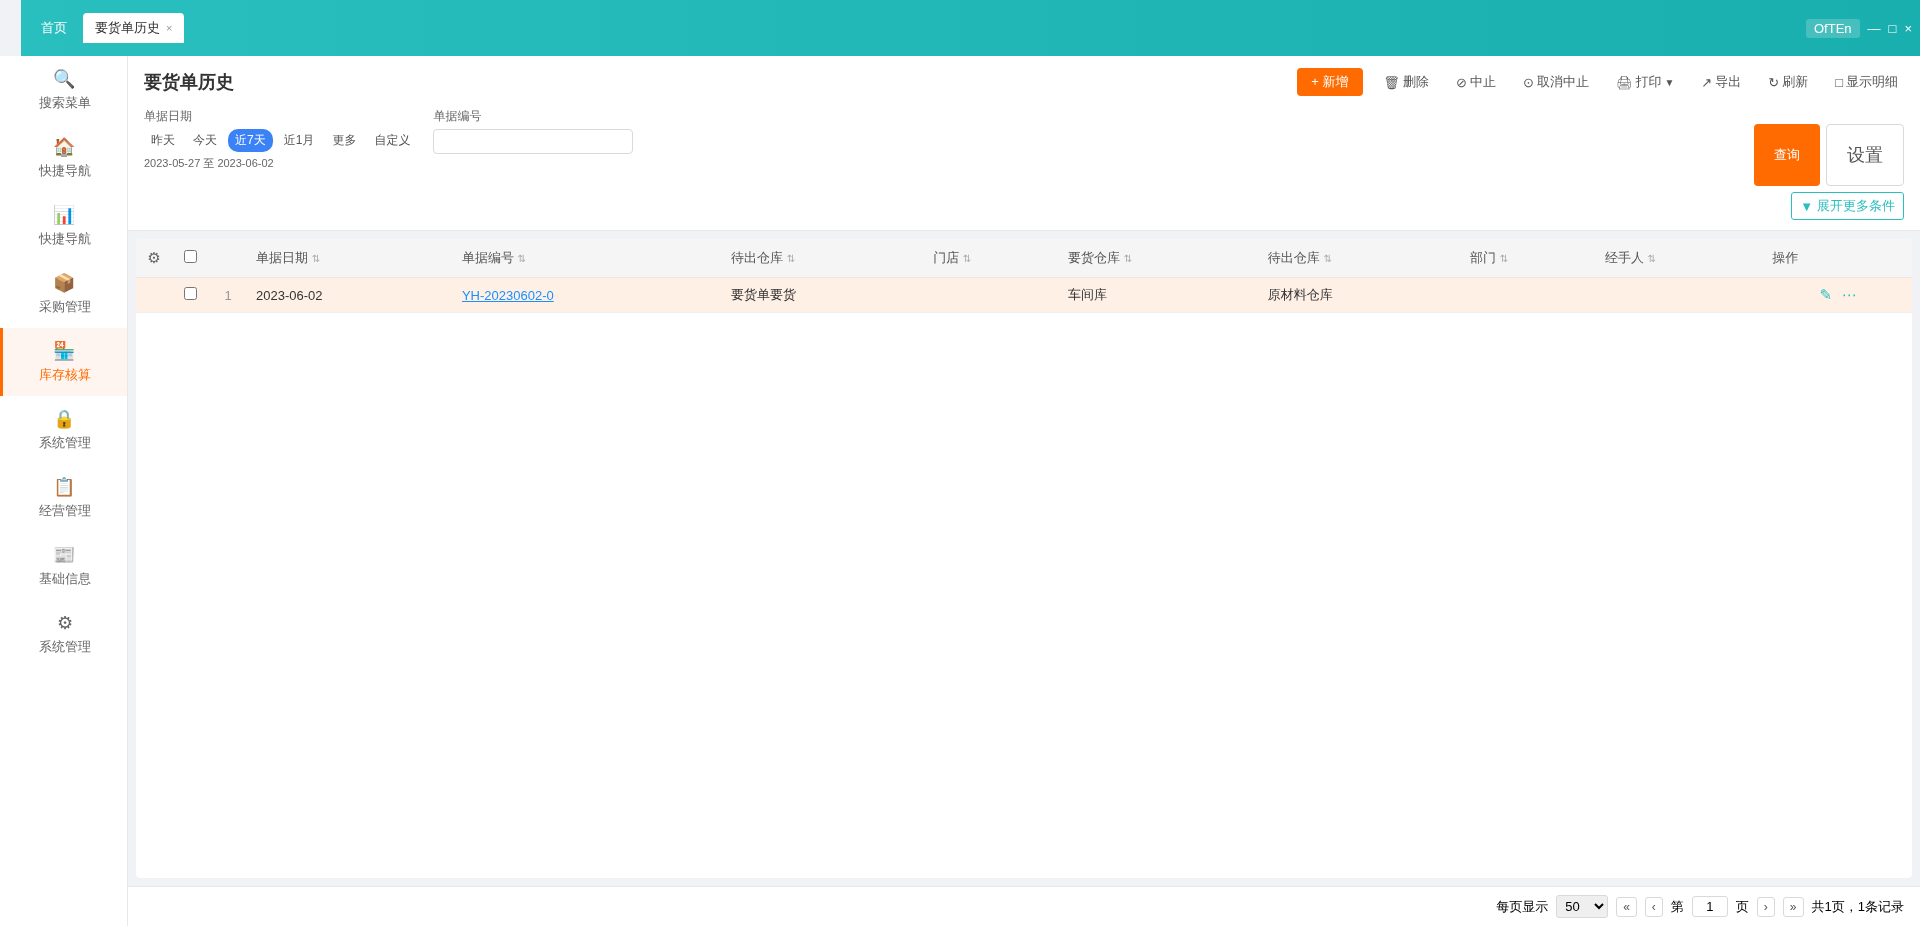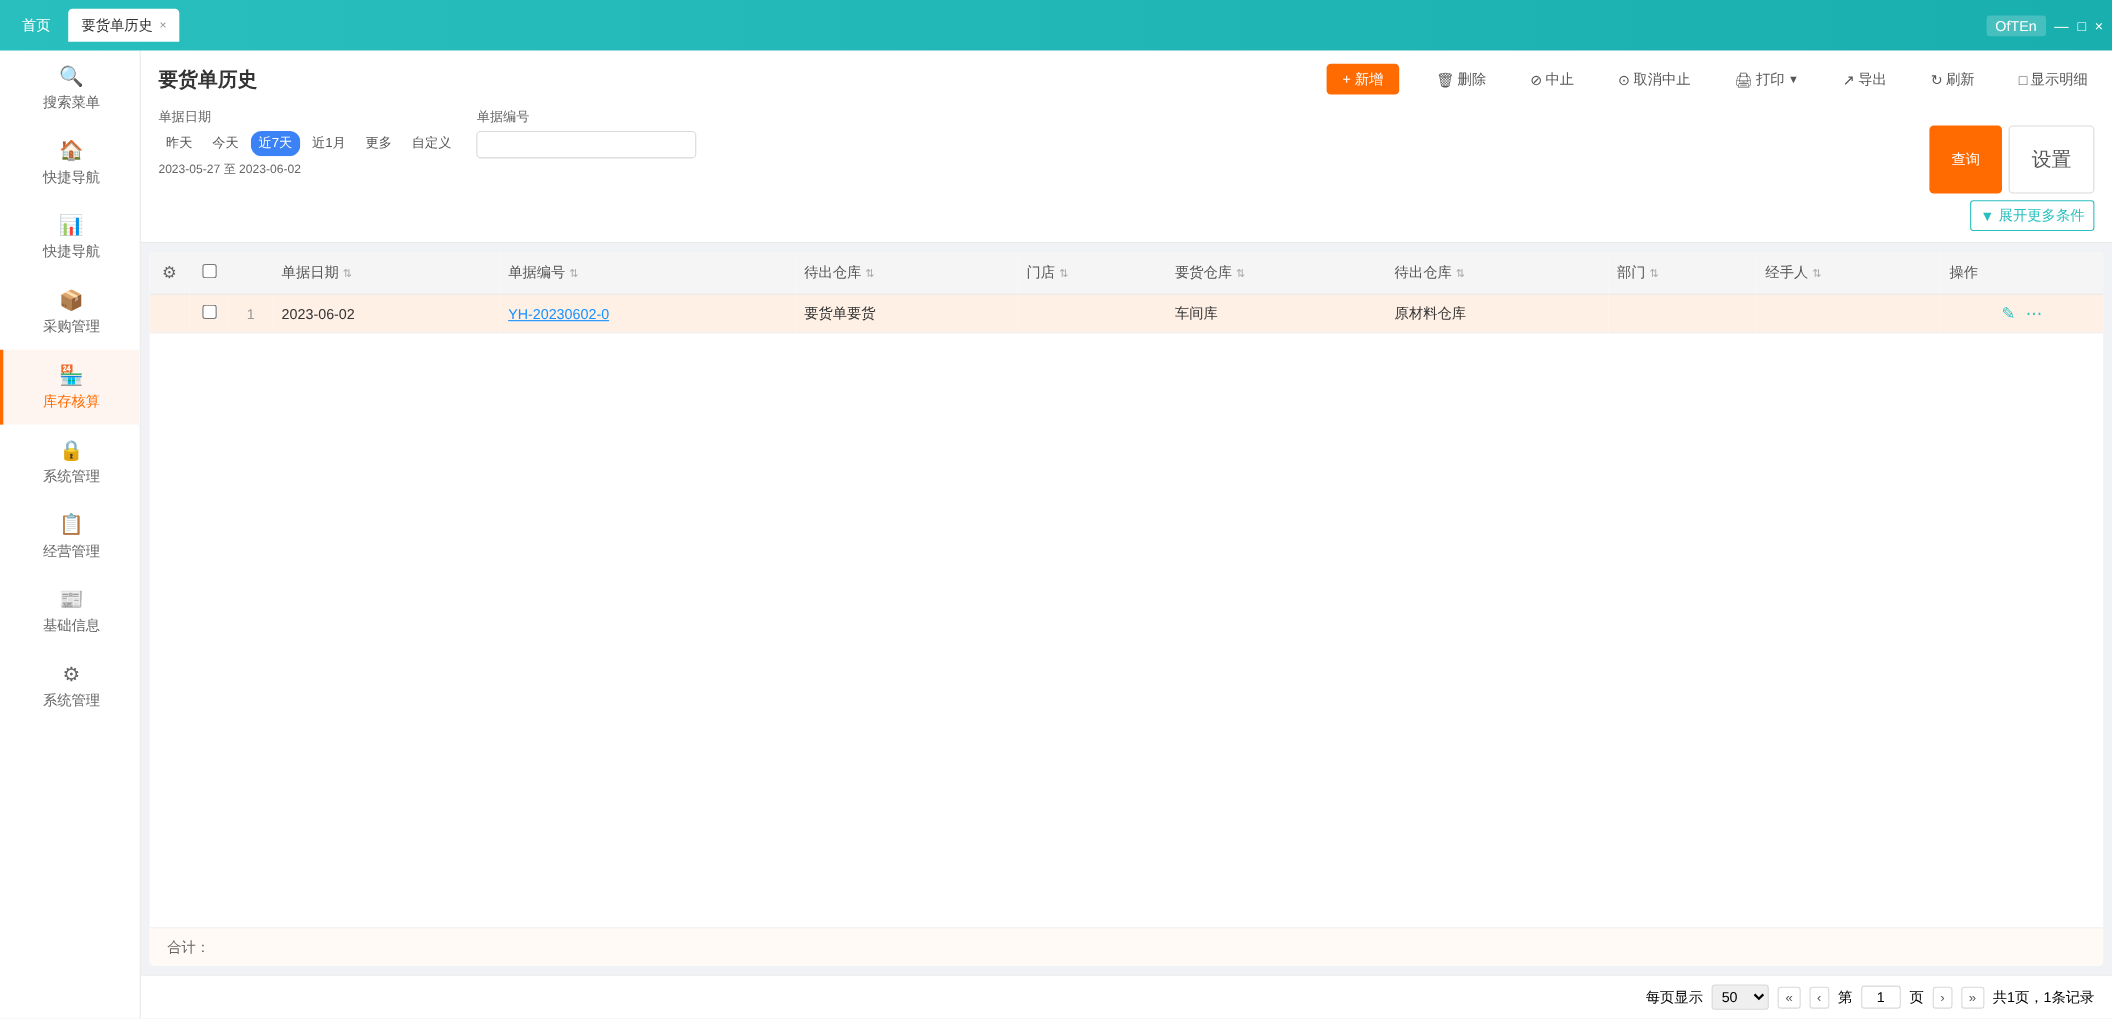--- a/index.html
+++ b/index.html
@@ -1,26 +1,27 @@
 <!DOCTYPE html>
 <html><head>
   <meta charset="utf-8">
   <style>
     * { box-sizing: border-box; margin: 0; padding: 0; font-family: 'Microsoft YaHei', Arial, sans-serif; font-size: 13px; }
     body { background: #f0f2f5; display: flex; flex-direction: column; height: 926px; overflow: hidden; }
 
     
     .top-bar {
-      height: 46px;
+      height: 56px;
       background: linear-gradient(90deg, #2abfbf 0%, #1aafaf 100%);
       display: flex;
       align-items: center;
       padding: 0 8px;
       gap: 4px;
       flex-shrink: 0;
+      margin-left: 21px;
     }
     .top-bar-tab {
       height: 30px;
       padding: 0 12px;
       display: flex;
       align-items: center;
       gap: 6px;
       border-radius: 4px 4px 0 0;
       cursor: pointer;
       color: #fff;
@@ -116,21 +117,21 @@
       margin-bottom: 12px;
     }
     .page-title {
       font-size: 18px;
       font-weight: bold;
       color: #333;
     }
     .toolbar {
       display: flex;
       align-items: center;
-      gap: 28px;
+      gap: 15px;
     }
     .toolbar-btn {
       display: flex;
       align-items: center;
       gap: 3px;
       cursor: pointer;
       color: #555;
       font-size: 13px;
       padding: 4px 6px;
       border-radius: 3px;
@@ -566,23 +567,20 @@
               </td>
               <td class="action-cell">
                 <span class="action-icon" title="编辑">✎</span>
                 <span class="action-icon" title="更多">⋯</span>
               </td>
             </tr>
           </tbody>
         </table>
       </div>
 
-      <div class="table-footer">
-        <span>合计：</span>
-      </div>
     </div>
 
     <div class="pagination-bar">
       <span>每页显示</span>
       <select>
         <option value="10">10</option>
         <option value="20">20</option>
         <option value="50" selected="">50</option>
         <option value="100">100</option>
       </select>

